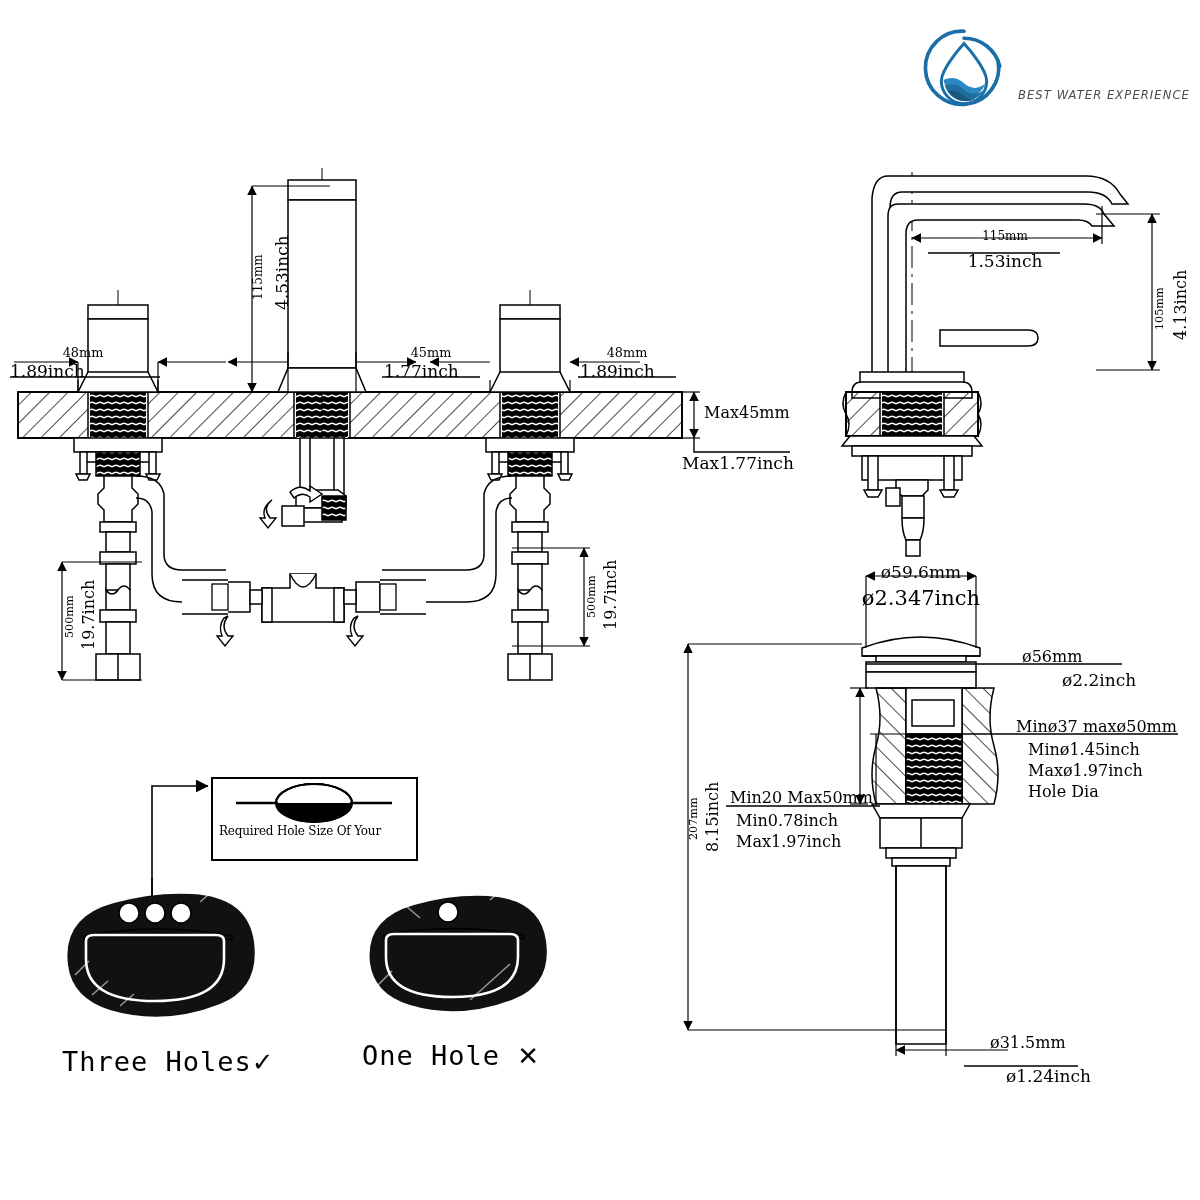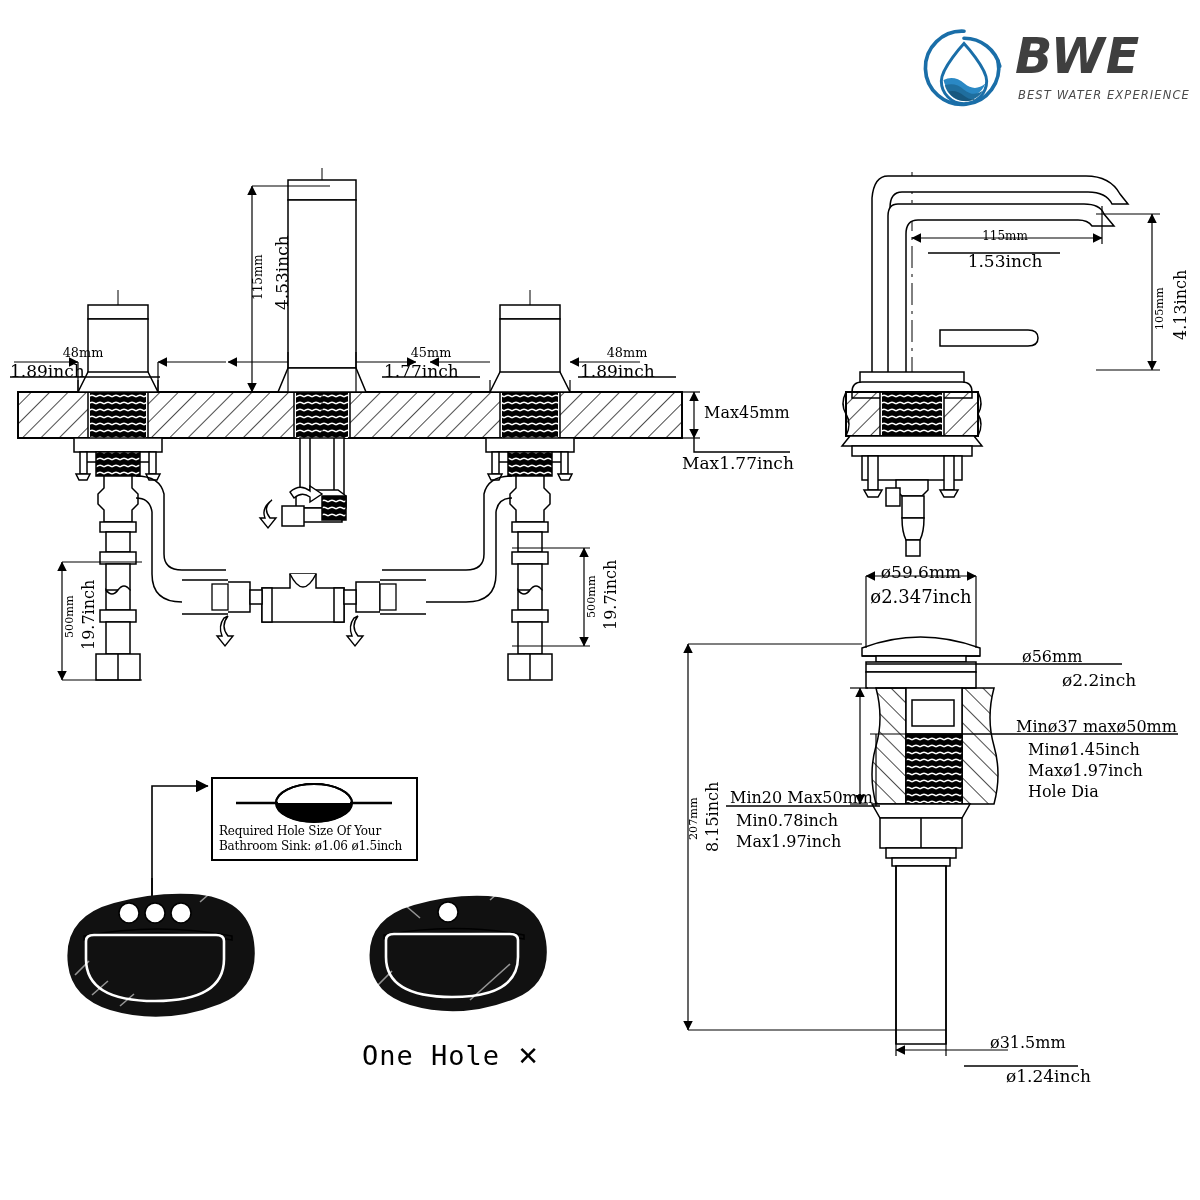--- a/index.html
+++ b/index.html
@@ -22,21 +22,21 @@
   
   .dim{position:absolute;white-space:nowrap;font-family:"DejaVu Serif",serif;
        color:#000;line-height:1.18;}
   .dim .l1,.dim .l2,.dim .l3,.dim .l4{display:block;}
   .c{text-align:center;}
   .vert{transform-origin:0 0;}
   .fs14{font-size:14px;}
   .fs15{font-size:15px;}
   .fs16{font-size:16px;}
   .fs17{font-size:17px;}
-  .fs18{font-size:18px;}
+  .fs18{font-size:21px;}
   .mm{font-size:0.80em;}
 
   
   #callout-text{position:absolute;left:219px;top:824px;width:190px;font-size:12px;
                 line-height:1.25;letter-spacing:-0.2px;font-family:"DejaVu Serif",serif;}
 
   
   .caption{position:absolute;font-family:"DejaVu Sans Mono","DejaVu Sans",monospace;
            font-size:27px;letter-spacing:1px;color:#000;white-space:nowrap;}
   #cap-three{left:62px;top:1046px;}
@@ -381,21 +381,20 @@
 
 <div id="logo-block">
   <svg id="logo-mark" viewBox="0 0 100 94">
     <path d="M50,6 A42,42 0 1 0 89,40" fill="none" stroke="#1a6ea8" stroke-width="4.2" stroke-linecap="round"></path>
     <path d="M50,14 A42,42 0 0 1 91,46" fill="none" stroke="#1a6ea8" stroke-width="4.2" stroke-linecap="round"></path>
     <path d="M50,20 C50,20 24,48 24,63 a26,26 0 0 0 52,0 C76,48 50,20 50,20 Z" fill="none" stroke="#1a6ea8" stroke-width="3.4"></path>
     <path d="M26.5,62 q12,-6 24,4 q12,10 24,0 a25,25 0 0 1 -48,-4 z" fill="#2a88c4"></path>
     <path d="M28,68 q12,-4 22,5 q11,9 22,1 a24,24 0 0 1 -44,-6 z" fill="#1f6e9e"></path>
     <path d="M32,75 q10,-2 18,5 q9,7 16,2 a24,24 0 0 1 -34,-7 z" fill="#17587f"></path>
   </svg>
-  <div class="logo-word">BWE</div>
   <div class="logo-tag">BEST WATER EXPERIENCE</div>
 </div>
 
 <div class="dim c fs16" style="left:8px;top:345px;width:150px;">
   <span class="l1 mm">48mm</span>
 </div>
 <div class="dim fs17" style="left:10px;top:361px;">
   <span class="l2">1.89inch</span>
 </div>
 
@@ -501,21 +500,23 @@
 
 <div class="dim fs16" style="left:990px;top:1034px;">
   <span>ø31.5mm</span>
 </div>
 <div class="dim fs17" style="left:972px;top:1066px;margin-left:34px;">
   <span>ø1.24inch</span>
 </div>
 
 <div id="callout-text">
   <div>Required Hole Size Of Your</div>
-  <div>Bathroom Sink: ø1.06 ø1.5inch</div>
-</div>
-
+</div>
+
+<div class="caption" id="cap-three">
+  <span>Three Holes</span><span class="mark">✓</span>
+</div>
 <div class="caption" id="cap-one">
   <span>One Hole</span>
   <span class="mark">✕</span>
 </div>
 
 </div>
 
 </body></html>

